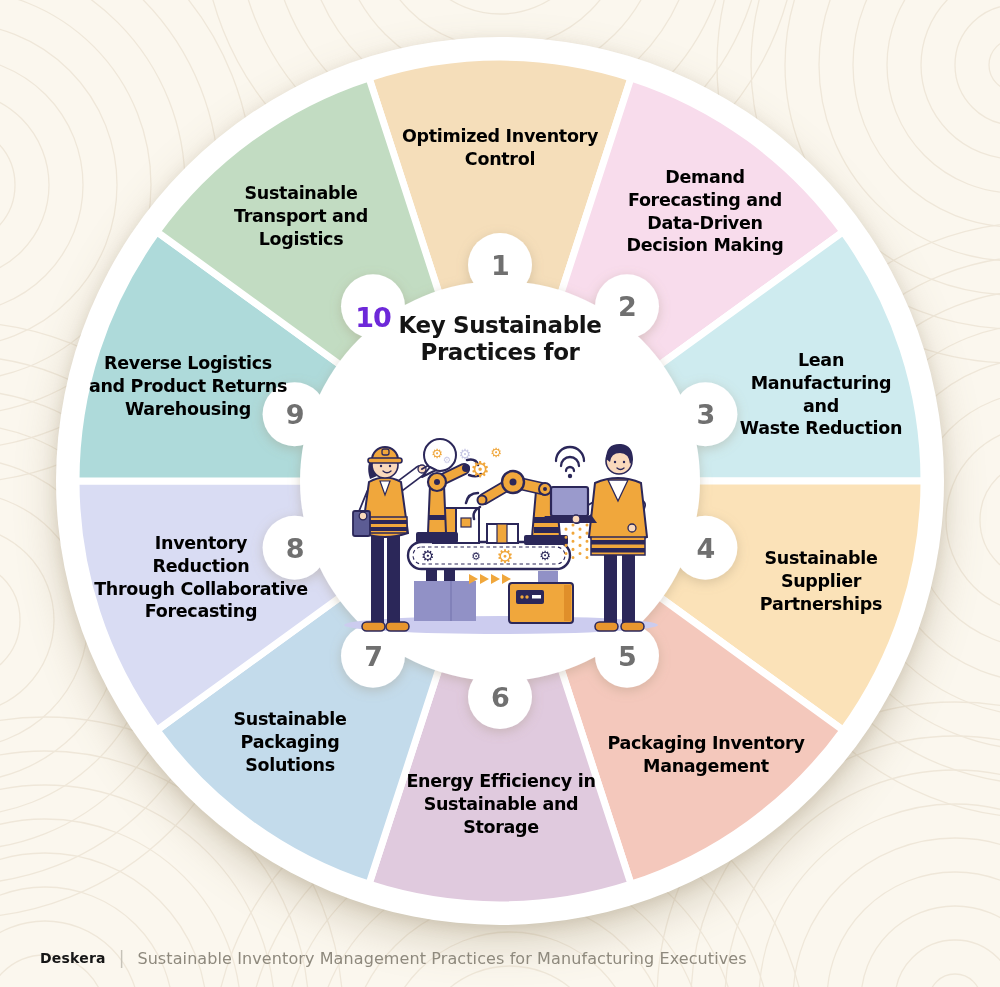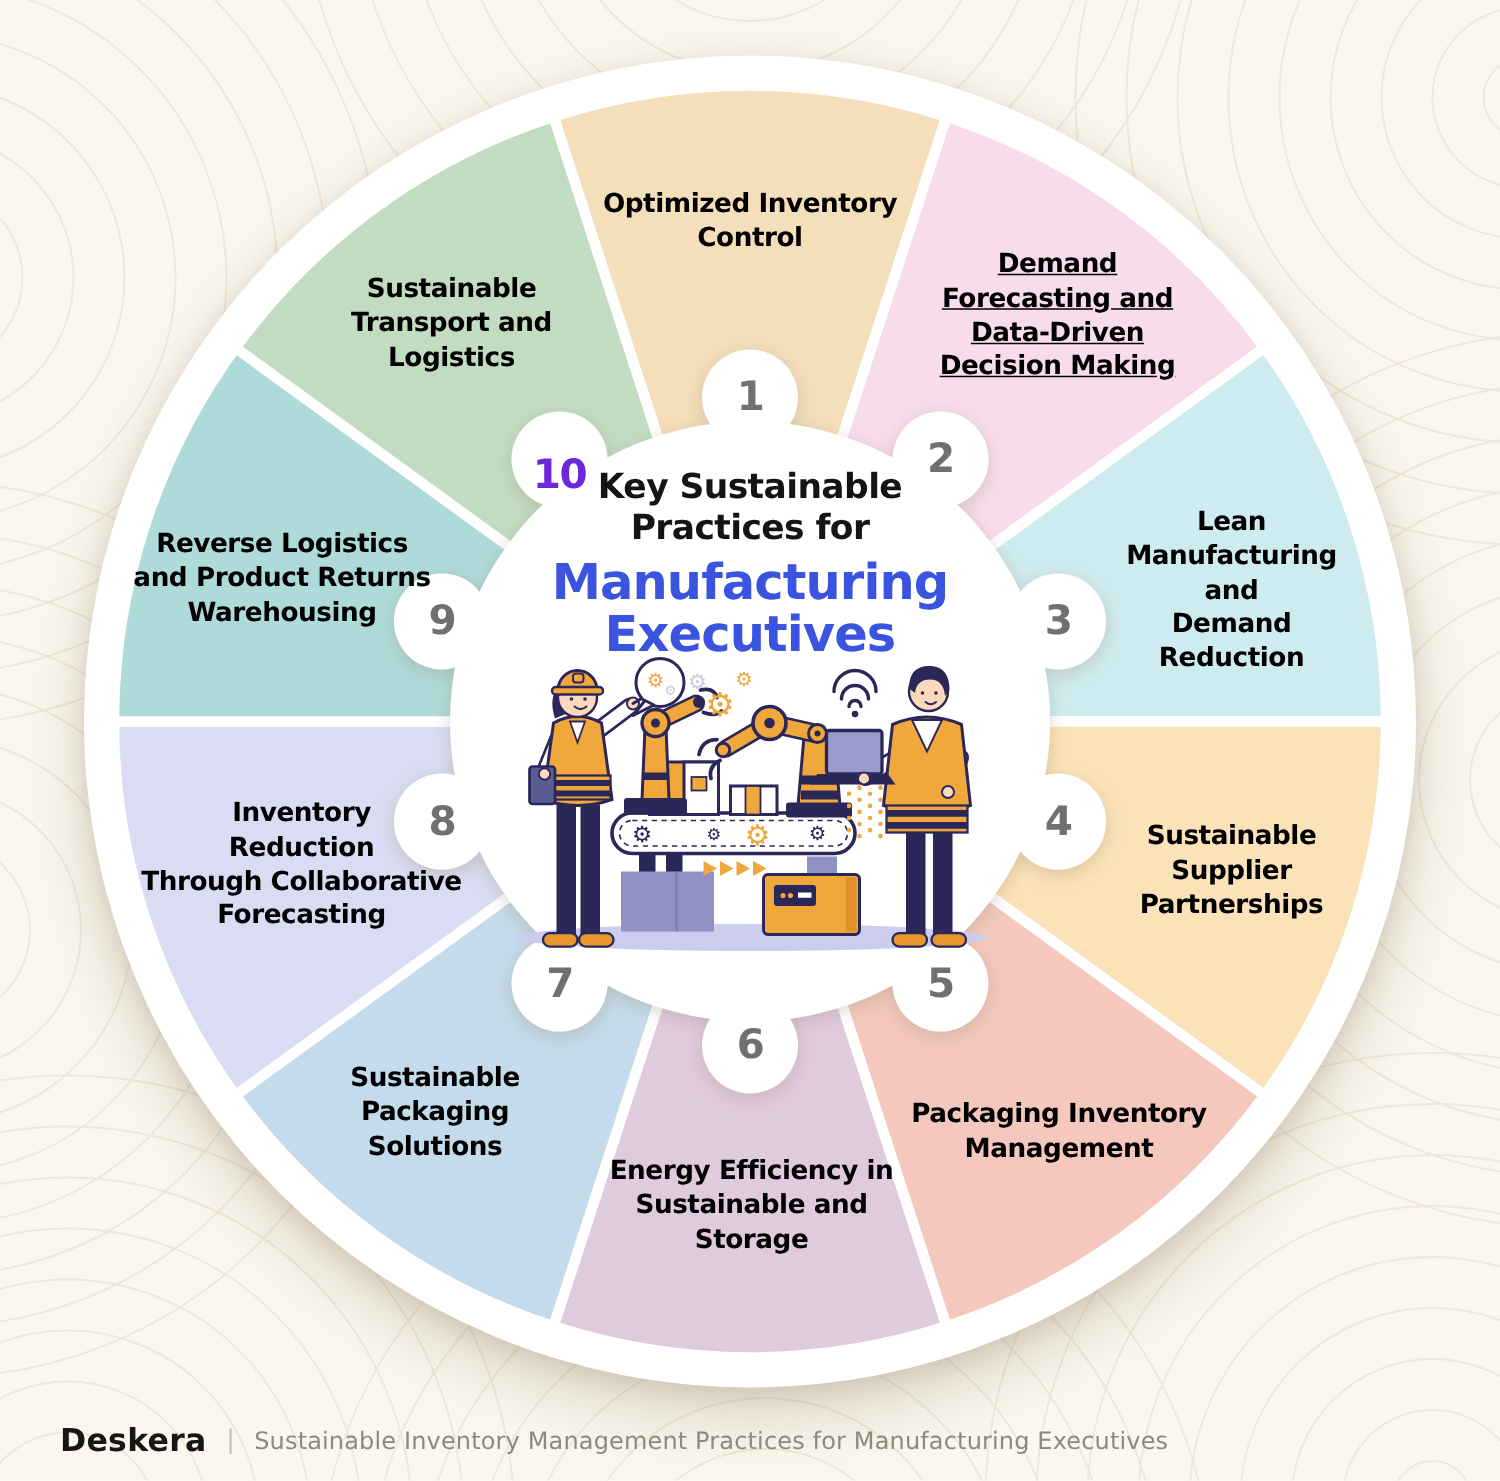--- a/index.html
+++ b/index.html
@@ -38,21 +38,21 @@
     text-align: center;
     white-space: pre-line;
     font-size: 17.5px;
     line-height: 1.3;
     font-weight: bold;
     color: #000000;
     letter-spacing: -0.3px;
     z-index: 5;
   }
   .lbl0 { left: 500px; top: 148px; }
-  .lbl1 { left: 705px; top: 211px; text-decoration: underline; }
+  .lbl1 { left: 705px; top: 211px; }
   .lbl2 { left: 821px; top: 394px; }
   .lbl3 { left: 821px; top: 581px; }
   .lbl4 { left: 706px; top: 755px; }
   .lbl5 { left: 501px; top: 804px; }
   .lbl6 { left: 290px; top: 742px; }
   .lbl7 { left: 188px; top: 577px; margin-left: 13px; }
   .lbl8 { left: 188px; top: 386px; }
   .lbl9 { left: 301px; top: 216px; }
   .title-wrap {
     position: absolute;
@@ -80,21 +80,21 @@
   }
   #illustration { position: absolute; left: 330px; top: 425px; z-index: 6; }
   .footer {
     position: absolute;
     left: 40px; top: 948px;
     display: flex;
     align-items: center;
     gap: 13px;
     z-index: 6;
   }
-  .brand { font-size: 21px; font-weight: bold; color: #161616; letter-spacing: 0.2px; }
+  .brand { font-size: 14px; font-weight: bold; color: #161616; letter-spacing: 0.2px; }
   .sep { font-size: 17px; color: #C6C2B8; font-weight: normal; }
   .tagline { font-size: 16px; color: #8E897D; letter-spacing: 0.1px; }
 </style>
 </head>
 <body>
 
 <div id="canvas">
 
   <svg id="bg-contours" width="1000" height="987" viewBox="0 0 1000 987">
       <circle cx="1015" cy="65" r="26" fill="none" stroke="#EFE7D9" stroke-width="1.3"></circle>
@@ -216,21 +216,21 @@
   <span class="num" style="left: 373.038px; top: 317px; color: #6d28d9;">10</span>
 
   <div class="seg-label lbl0">Optimized Inventory
 Control</div>
   <div class="seg-label lbl1">Demand
 Forecasting and
 Data-Driven
 Decision Making</div>
   <div class="seg-label lbl2">Lean
 Manufacturing and
-Demand Reduction</div>
+Waste Reduction</div>
   <div class="seg-label lbl3">Sustainable
 Supplier
 Partnerships</div>
   <div class="seg-label lbl4">Packaging Inventory
 Management</div>
   <div class="seg-label lbl5">Energy Efficiency in
 Sustainable and
 Storage</div>
   <div class="seg-label lbl6">Sustainable
 Packaging
@@ -242,22 +242,20 @@
   <div class="seg-label lbl8">Reverse Logistics
 and Product Returns
 Warehousing</div>
   <div class="seg-label lbl9">Sustainable
 Transport and
 Logistics</div>
 
   <div class="title-wrap">
     <div class="t-black">Key Sustainable
 Practices for</div>
-    <div class="t-blue" id="title-blue" style="color: rgb(59, 84, 224);">Manufacturing
-Executives</div>
   </div>
 
   <svg id="illustration" width="340" height="230" viewBox="0 0 340 230">
 
     <ellipse cx="171" cy="200" rx="157" ry="9" fill="#CCCCEF"></ellipse>
 
     <g>
       <rect x="96" y="138" width="11" height="22" fill="#2B2759"></rect>
       <rect x="114" y="138" width="11" height="22" fill="#2B2759"></rect>
       <rect x="84" y="156" width="62" height="40" fill="#9191C6"></rect>

